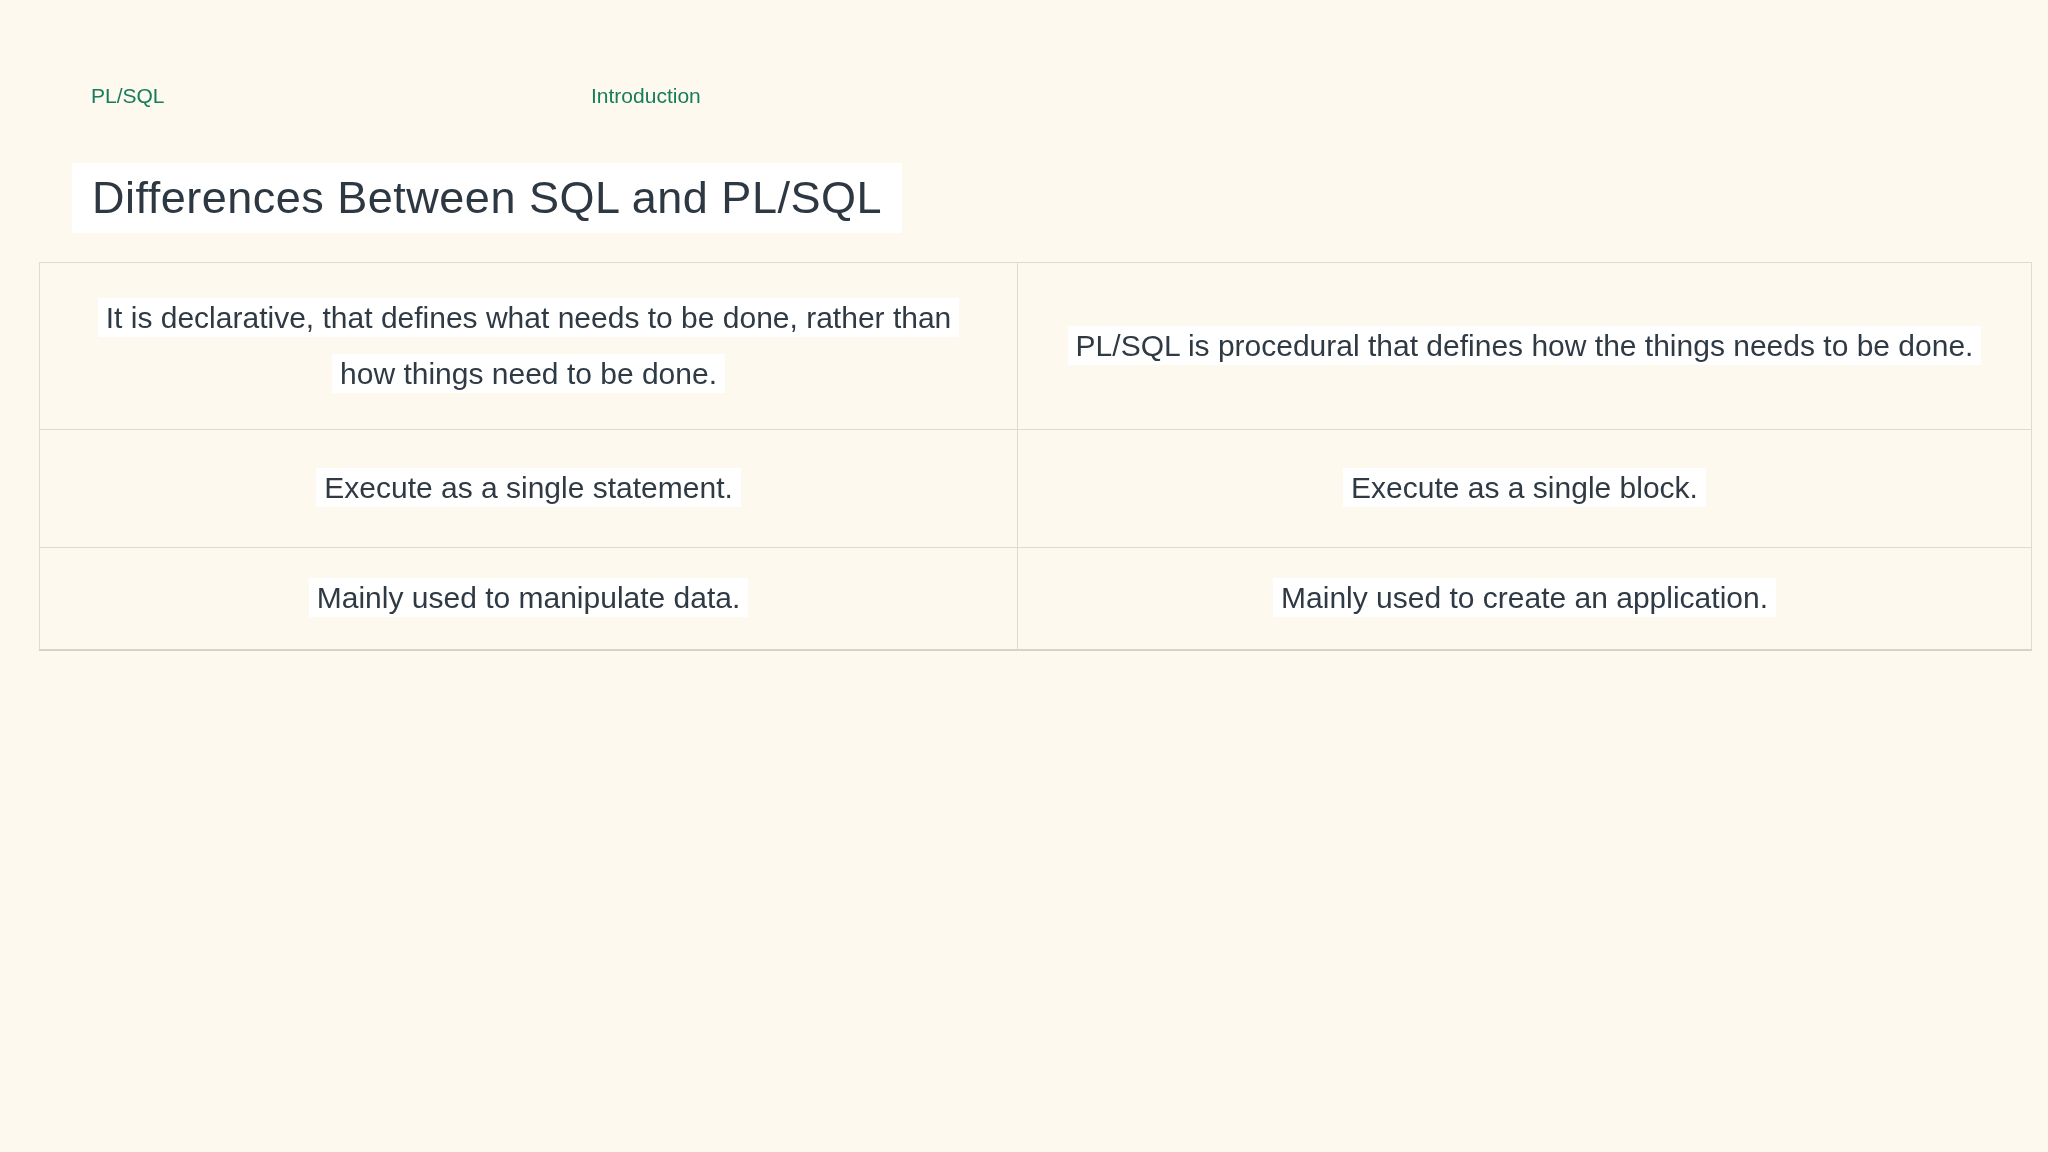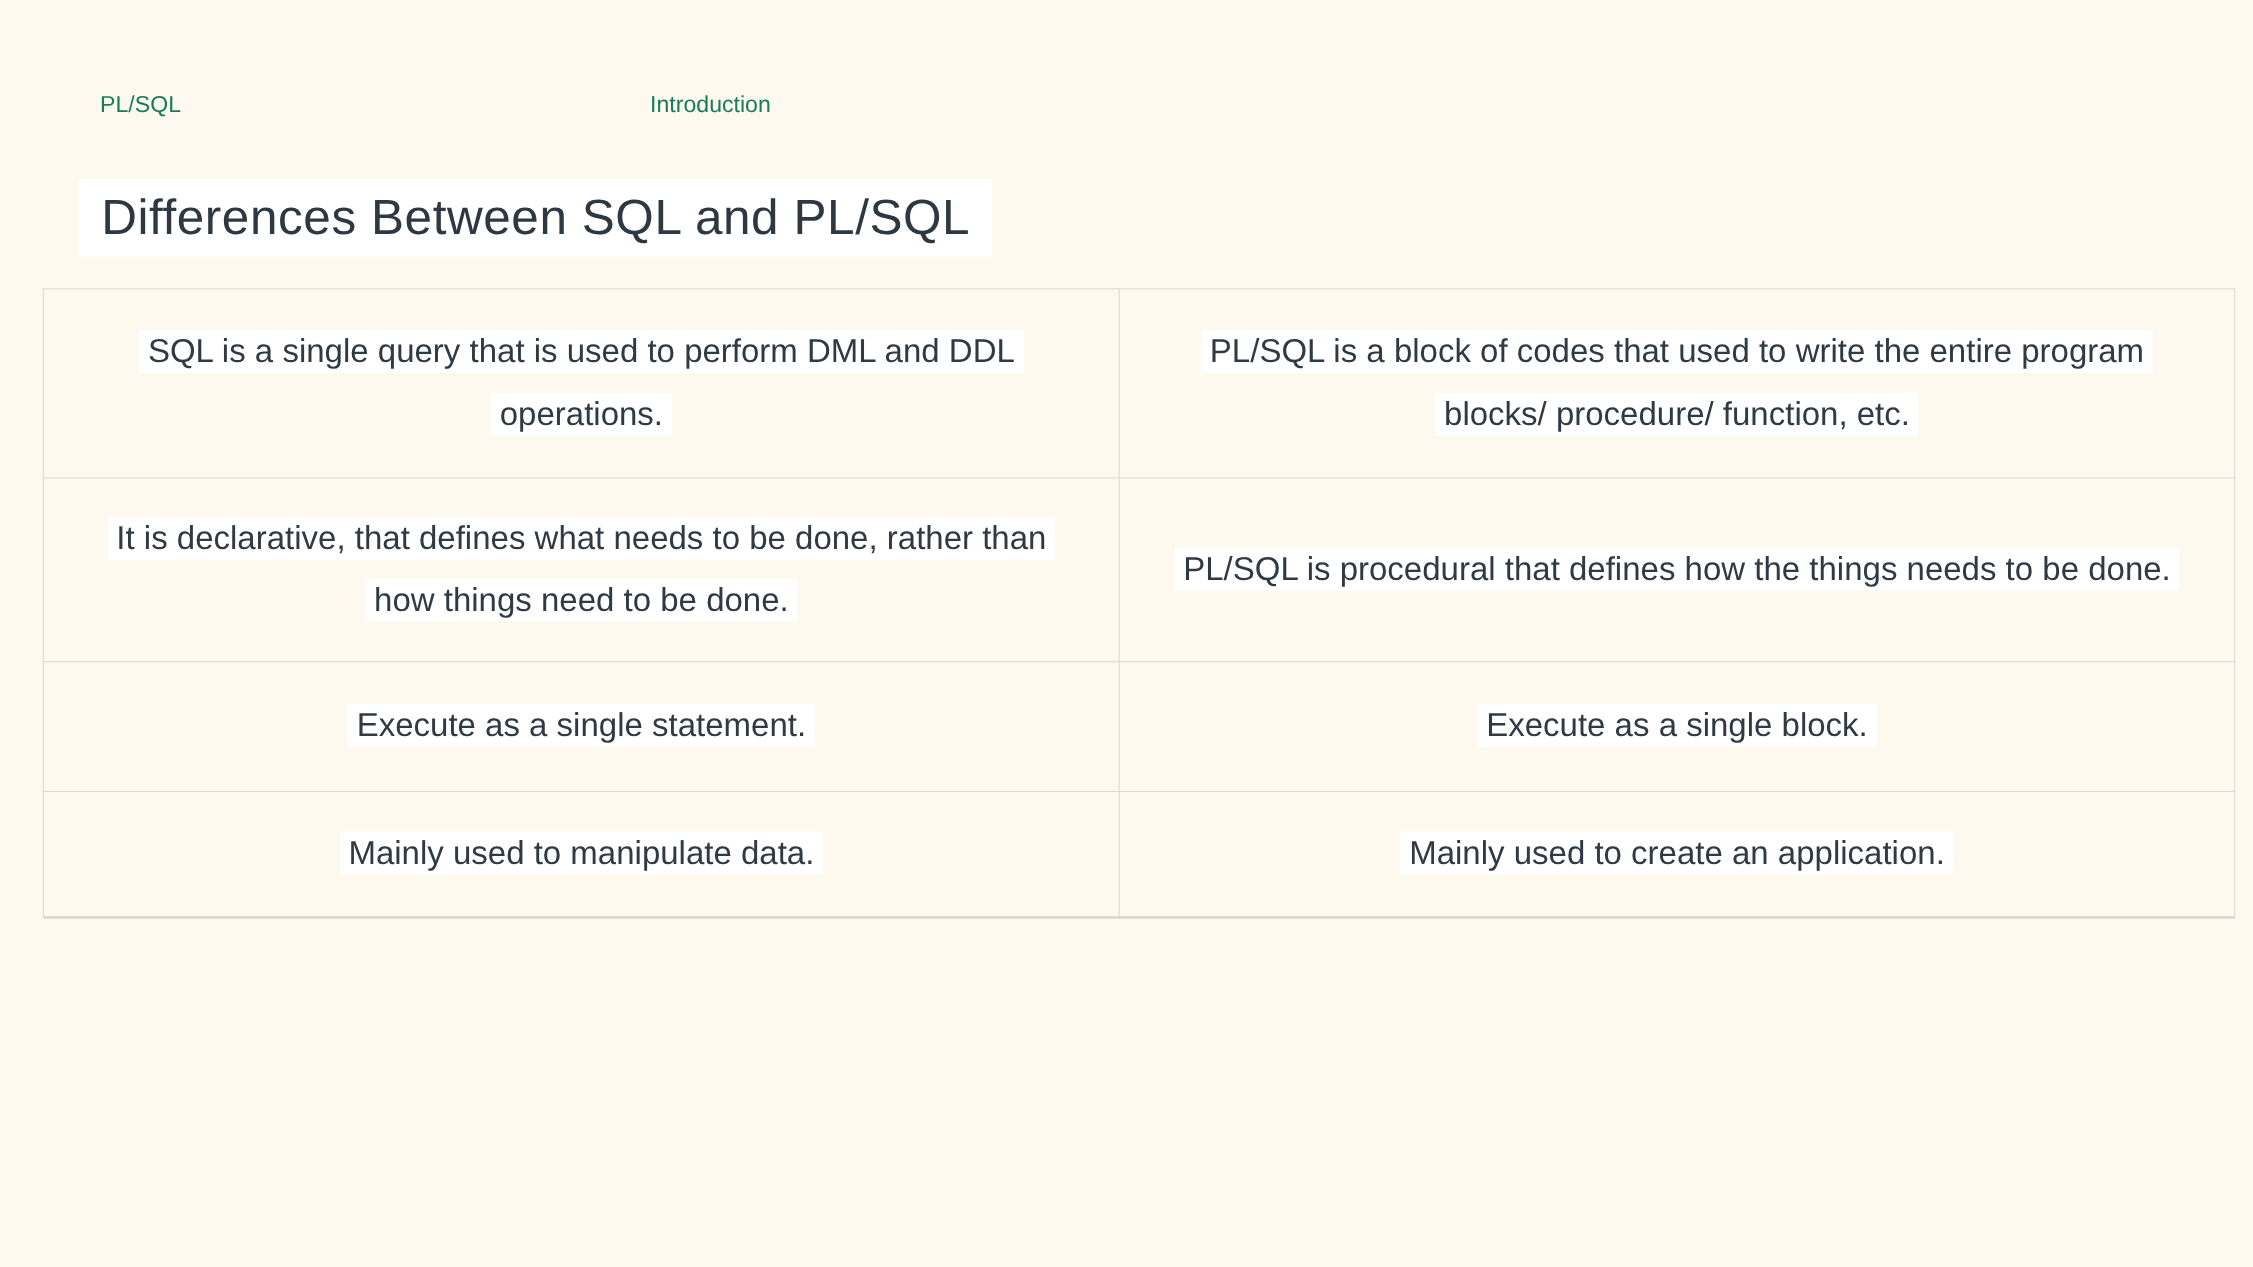--- a/index.html
+++ b/index.html
@@ -67,21 +67,21 @@
     font-weight: bold;
     font-size: 31px;
   }
   col.c-sql   { width: 49.1%; }
   col.c-plsql { width: 50.9%; }
 
   tr.hdr { height: 111px; }
   tr.r0  { height: 172px; }
   tr.r1  { height: 167px; }
   tr.r2  { height: 118px; }
-  tr.r3  { height: 114px; }
+  tr.r3  { height: 102px; }
   tr.r4  { height: 117px; }
 
   
   .hl {
     background: #FFFFFF;
     padding: 3px 8px;
     -webkit-box-decoration-break: clone;
     box-decoration-break: clone;
   }
   table.cmp { border-bottom: 2px solid #D4D4CB; }
@@ -94,28 +94,20 @@
 <a class="nav-link second">Introduction</a>
 
 <h1 class="page-title">Differences Between SQL and PL/SQL</h1>
 
 <table class="cmp">
   <colgroup>
     <col class="c-sql">
     <col class="c-plsql">
   </colgroup>
   <tbody>
-    <tr class="r0">
-      <td>
-        <span class="hl">SQL is a single query that is used to perform DML and DDL operations.</span>
-      </td>
-      <td>
-        <span class="hl">PL/SQL is a block of codes that used to write the entire program blocks/ procedure/ function, etc.</span>
-      </td>
-    </tr>
     <tr class="r1">
       <td>
         <span class="hl">It is declarative, that defines what needs to be done, rather than how things need to be done.</span>
       </td>
       <td>
         <span class="hl">PL/SQL is procedural that defines how the things needs to be done.</span>
       </td>
     </tr>
     <tr class="r2">
       <td>

